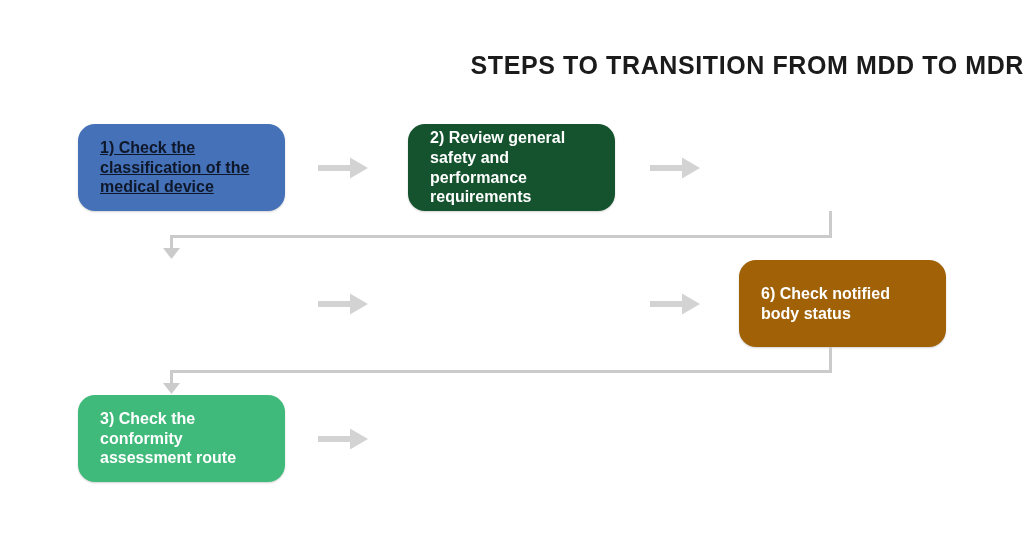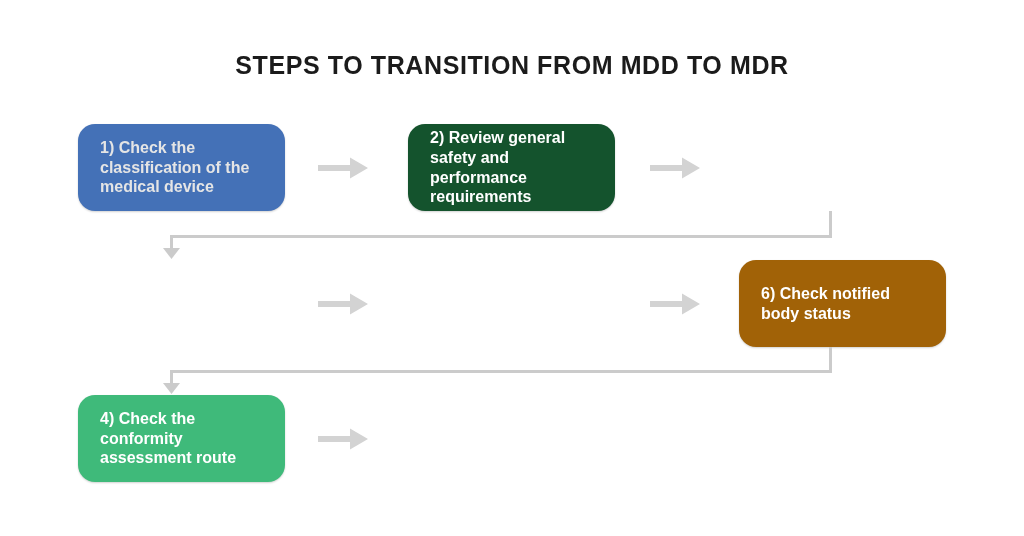--- a/index.html
+++ b/index.html
@@ -13,21 +13,21 @@
     width: 1024px;
     height: 536px;
     background: #ffffff;
     overflow: hidden;
   }
   .title {
     position: absolute;
     top: 51px;
     left: 0;
     width: 100%;
-    text-align: center;
+    text-align: right;
     font-size: 25px;
     font-weight: 800;
     letter-spacing: 0.6px;
     color: #1b1b1b;
   }
   .step-box {
     position: absolute;
     width: 207px;
     height: 87px;
     border-radius: 17px;
@@ -84,21 +84,21 @@
   }
 </style>
 </head>
 <body>
 
 <div class="canvas">
 
   <div class="title" style="color: rgb(27, 27, 27);">STEPS TO TRANSITION FROM MDD TO MDR</div>
 
   <div class="step-box col-0 row-0" style="background-color: rgb(68, 113, 183);">
-    <span class="step-label" style="color: #e5e5e5;">1) Check the classification of the medical device</span>
+    <span class="step-label" style="color: #0f172a; text-decoration: underline;">1) Check the classification of the medical device</span>
   </div>
   <div class="h-arrow a-gap-0 a-row-0" style="background-color: rgb(211, 211, 211);"></div>
   <div class="step-box col-1 row-0" style="background-color: #14532d;">
     <span class="step-label" style="color: rgb(255, 255, 255);">2) Review general safety and performance requirements</span>
   </div>
   <div class="h-arrow a-gap-1 a-row-0" style="background-color: rgb(211, 211, 211);"></div>
 
   <div class="seg v-drop-a" style="background-color: rgb(203, 203, 203);"></div>
   <div class="seg h-run-a" style="background-color: rgb(203, 203, 203);"></div>
   <div class="seg v-stub-a" style="background-color: rgb(203, 203, 203);"></div>
@@ -109,17 +109,17 @@
   <div class="step-box col-2 row-1" style="background-color: #a16207;">
     <span class="step-label" style="color: rgb(255, 255, 255);">6) Check notified body status</span>
   </div>
 
   <div class="seg v-drop-b" style="background-color: rgb(203, 203, 203);"></div>
   <div class="seg h-run-b" style="background-color: rgb(203, 203, 203);"></div>
   <div class="seg v-stub-b" style="background-color: rgb(203, 203, 203);"></div>
   <div class="down-head head-b" style="background-color: rgb(203, 203, 203);"></div>
 
   <div class="step-box col-0 row-2" style="background-color: rgb(63, 186, 122);">
-    <span class="step-label" style="color: rgb(255, 255, 255);">4) Check the conformity assessment route</span>
+    <span class="step-label" style="color: rgb(255, 255, 255);">3) Check the conformity assessment route</span>
   </div>
   <div class="h-arrow a-gap-0 a-row-2" style="background-color: rgb(211, 211, 211);"></div>
 
 </div>
 
 </body></html>

